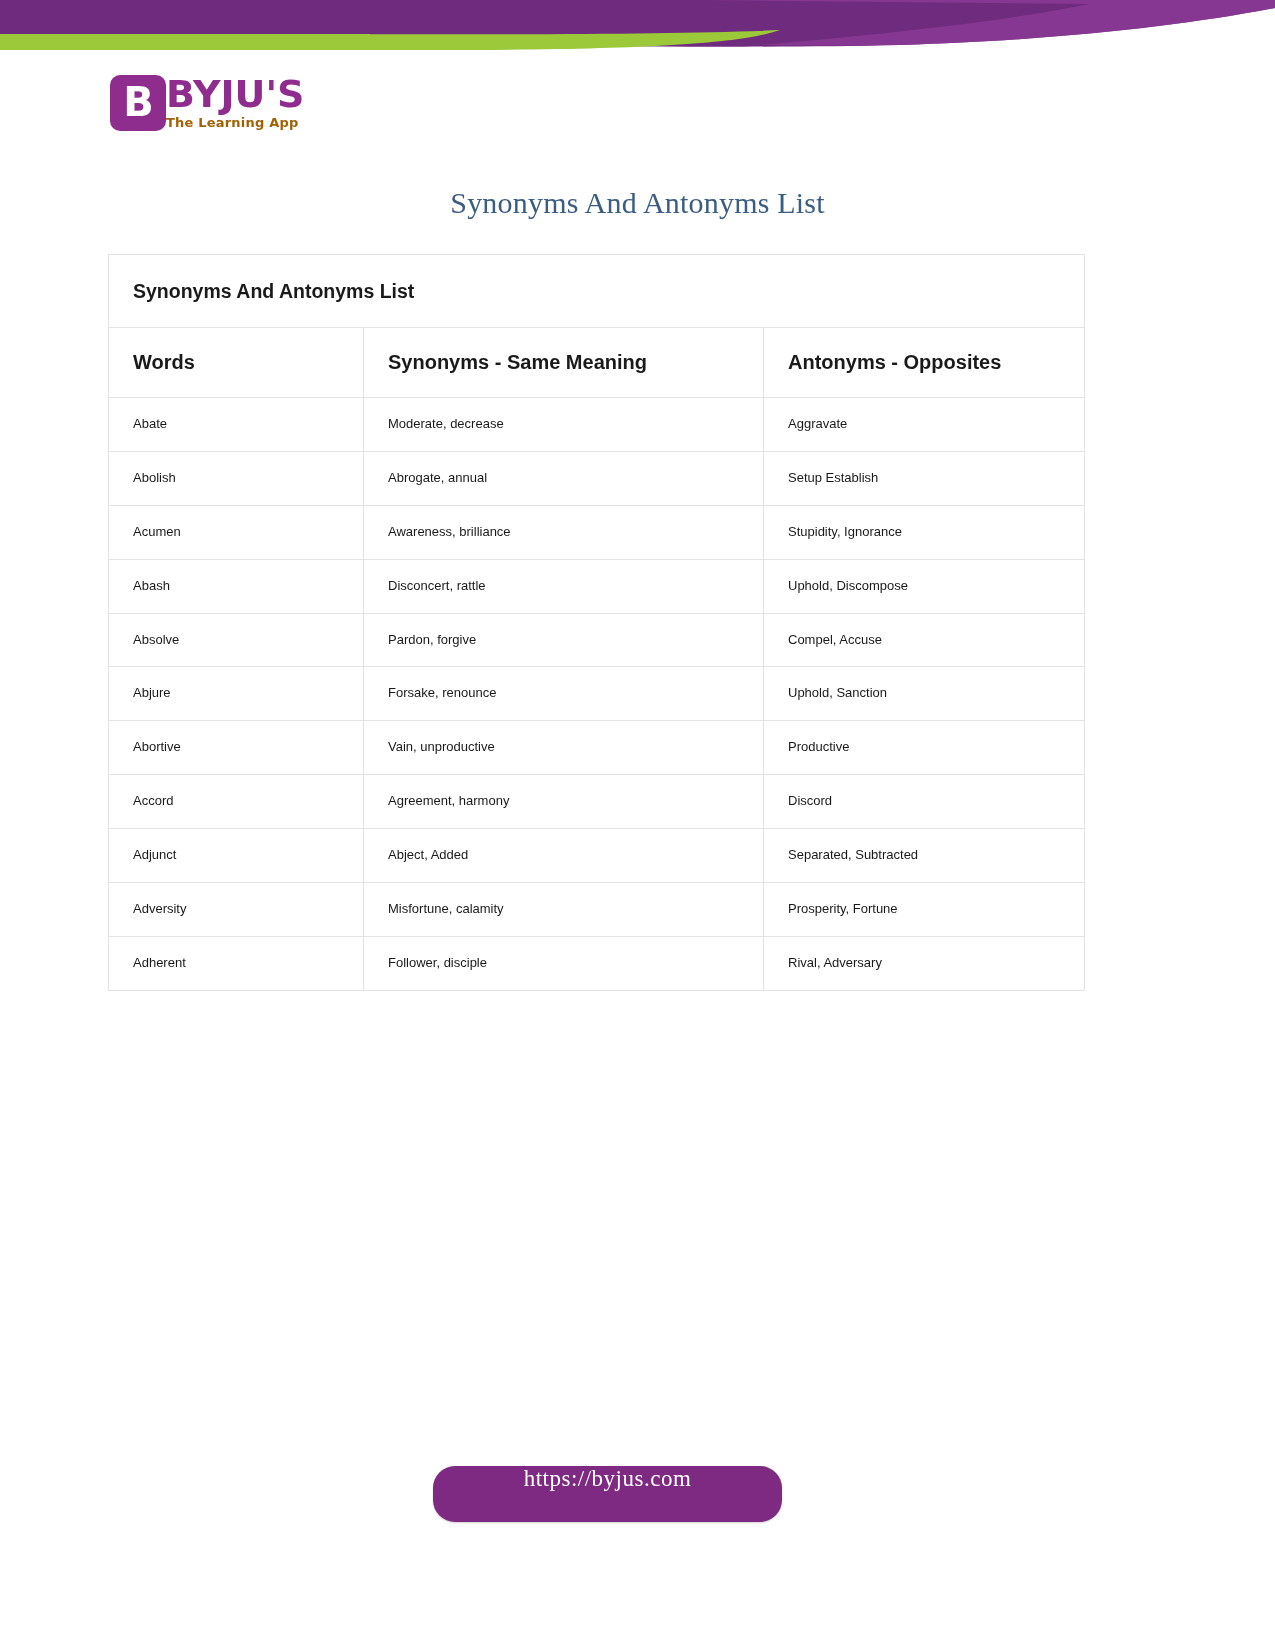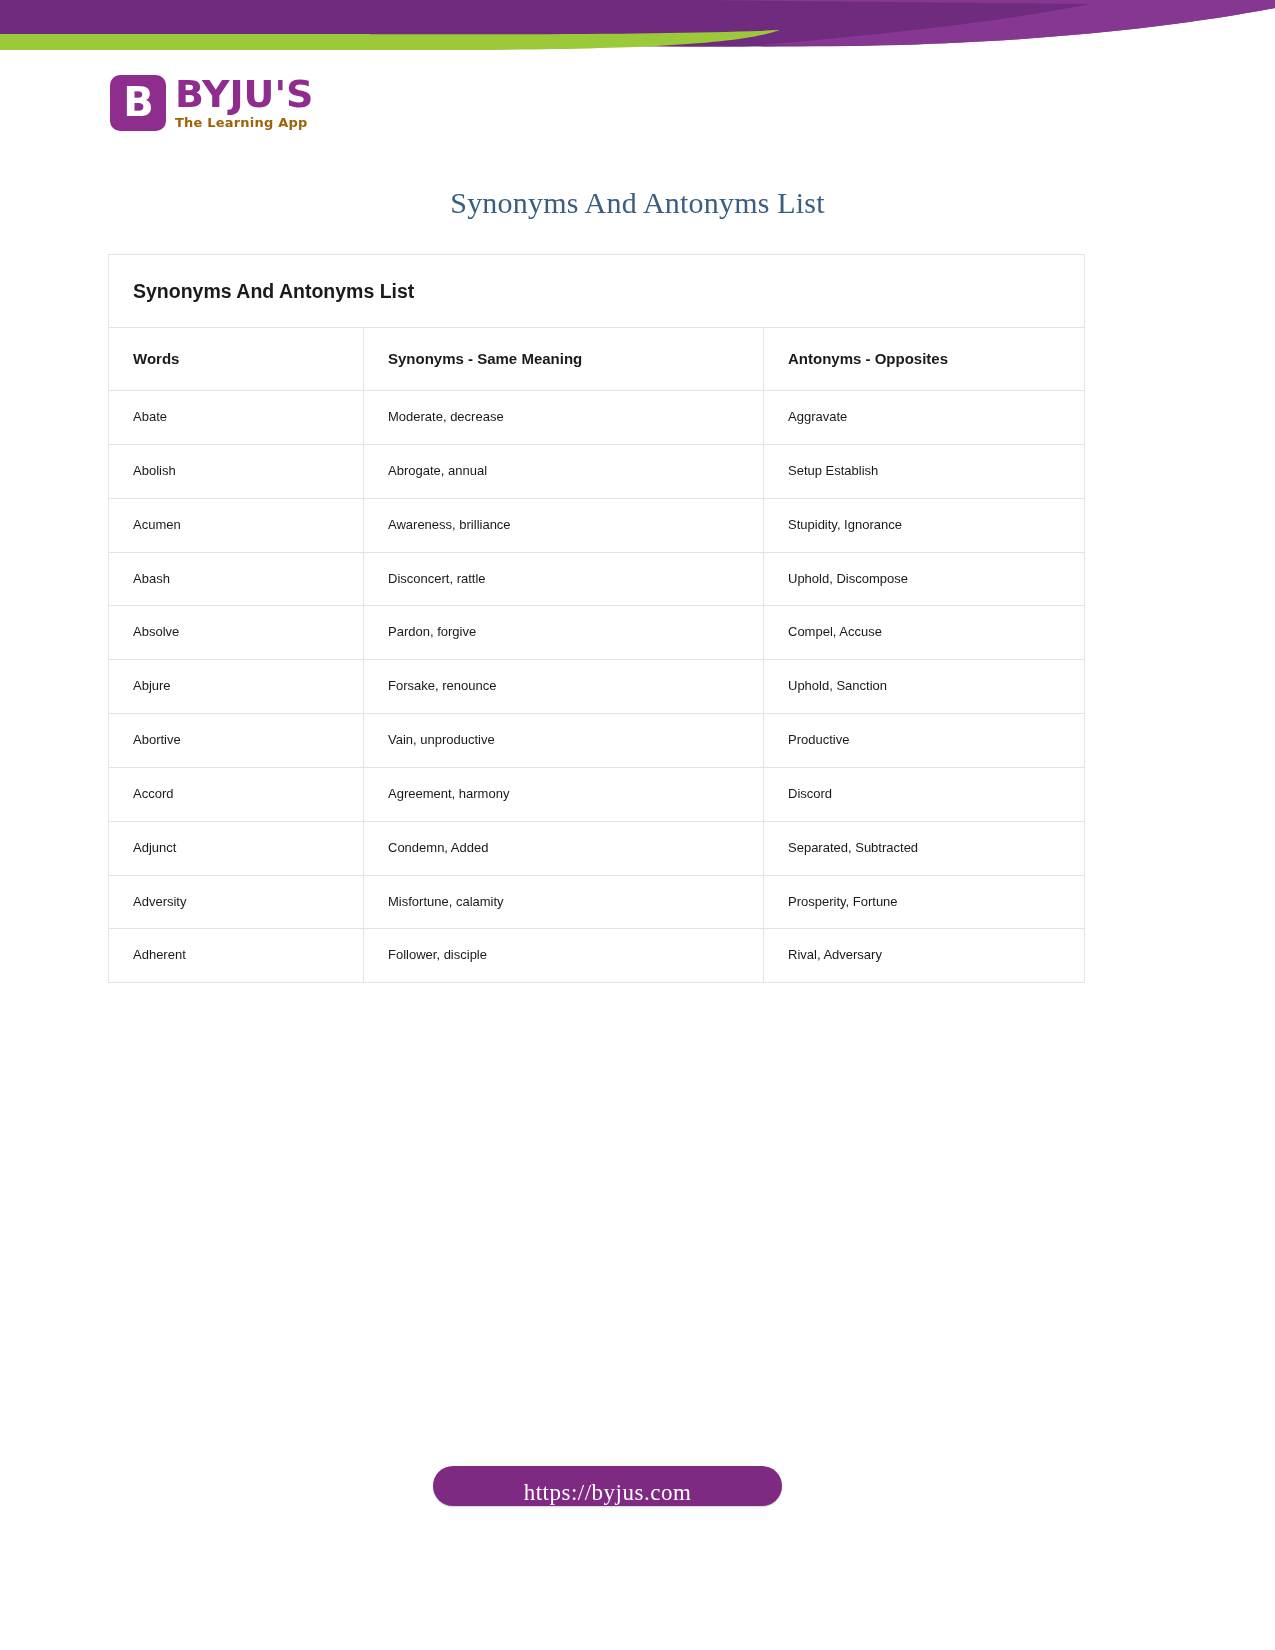--- a/index.html
+++ b/index.html
@@ -51,21 +51,20 @@
   .logo-mark .b-glyph {
     color: #ffffff;
     font-family: "DejaVu Sans", sans-serif;
     font-size: 40px;
     font-weight: 700;
     line-height: 1;
     letter-spacing: -1px;
     transform: translateY(-1px);
   }
   .logo-text {
-    margin-left: 9px;
     display: flex;
     flex-direction: column;
   }
   .logo-word {
     color: #8f2d8f;
     font-family: "DejaVu Sans", sans-serif;
     font-weight: 700;
     font-size: 38px;
     line-height: 0.95;
     letter-spacing: 0px;
@@ -113,39 +112,39 @@
     line-height: 1.45;
   }
   #data-table .caption-cell {
     font-weight: bold;
     font-size: 19.5px;
     padding-top: 22px;
     padding-bottom: 22px;
   }
   #data-table thead th {
     font-weight: bold;
-    font-size: 15px;
+    font-size: 20px;
     padding-top: 20px;
     padding-bottom: 20px;
   }
   #data-table col.c1 { width: 255px; }
   #data-table col.c2 { width: 400px; }
   #data-table col.c3 { width: 321px; }
 
   
   #footer-link {
     position: absolute;
     left: 433px;
     top: 1466px;
     width: 349px;
-    height: 40px;
+    height: 56px;
     border-radius: 22px;
     background: #7e2a82;
     display: flex;
-    align-items: flex-end;
+    align-items: flex-start;
     justify-content: center;
     box-shadow: 0 1px 2px rgba(0,0,0,0.18);
   }
   #footer-link .url-text {
     color: #ffffff;
     font-family: "Liberation Serif", serif;
     font-size: 23px;
     letter-spacing: 0.5px;
   }
 </style>
@@ -225,21 +224,21 @@
         <td>Vain, unproductive</td>
         <td>Productive</td>
       </tr>
       <tr>
         <td>Accord</td>
         <td>Agreement, harmony</td>
         <td>Discord</td>
       </tr>
       <tr>
         <td>Adjunct</td>
-        <td>Condemn, Added</td>
+        <td>Abject, Added</td>
         <td>Separated, Subtracted</td>
       </tr>
       <tr>
         <td>Adversity</td>
         <td>Misfortune, calamity</td>
         <td>Prosperity, Fortune</td>
       </tr>
       <tr>
         <td>Adherent</td>
         <td>Follower, disciple</td>

